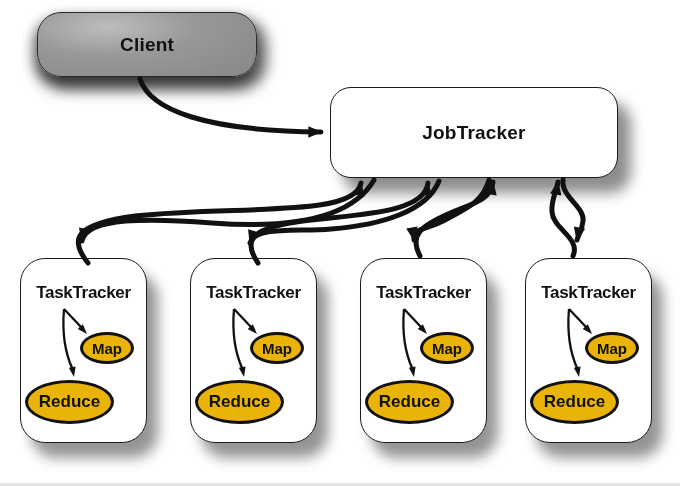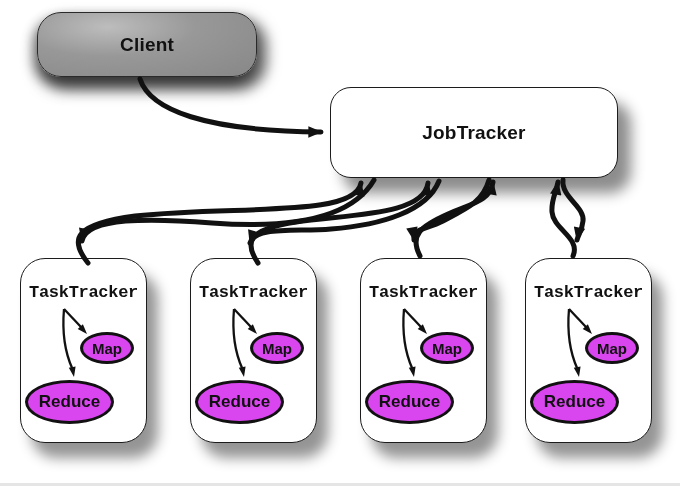--- a/index.html
+++ b/index.html
@@ -28,25 +28,25 @@
   }
   .jobtracker .lbl{font-weight:bold;font-size:19px;letter-spacing:.2px;}
   .tt{
     top:258px;width:127px;height:185px;border-radius:25px;
     border:1.7px solid #1c1c1c;background:#ffffff;
     box-shadow:11px 15px 13px rgba(0,0,0,0.42);
   }
   .tt1{left:20px;} .tt2{left:190px;} .tt3{left:360px;} .tt4{left:525px;}
   .tt-label{
     position:absolute;top:24px;left:0;width:100%;text-align:center;
-    font-weight:bold;font-size:17px;letter-spacing:-.3px;font-family:Liberation Mono, monospace;
+    font-weight:bold;font-size:17px;letter-spacing:-.3px;
   }
   .ellipse{
     position:absolute;box-sizing:border-box;border:3px solid #111;
-    border-radius:50%;background:#d946ef;
+    border-radius:50%;background:#eab308;
     display:flex;align-items:center;justify-content:center;font-weight:bold;
   }
   .map{left:59px;top:73px;width:54px;height:32px;font-size:15px;}
   .reduce{left:4px;top:121px;width:89px;height:44px;font-size:17px;}
   .tt-arrows{position:absolute;left:0;top:0;width:127px;height:185px;pointer-events:none;}
   
   .arrow-layer{position:absolute;left:0;top:0;width:680px;height:486px;pointer-events:none;}
   .bottom-line{
     position:absolute;left:0;right:0;bottom:0;height:3px;background:#cfcfcf;opacity:.55;
   }

